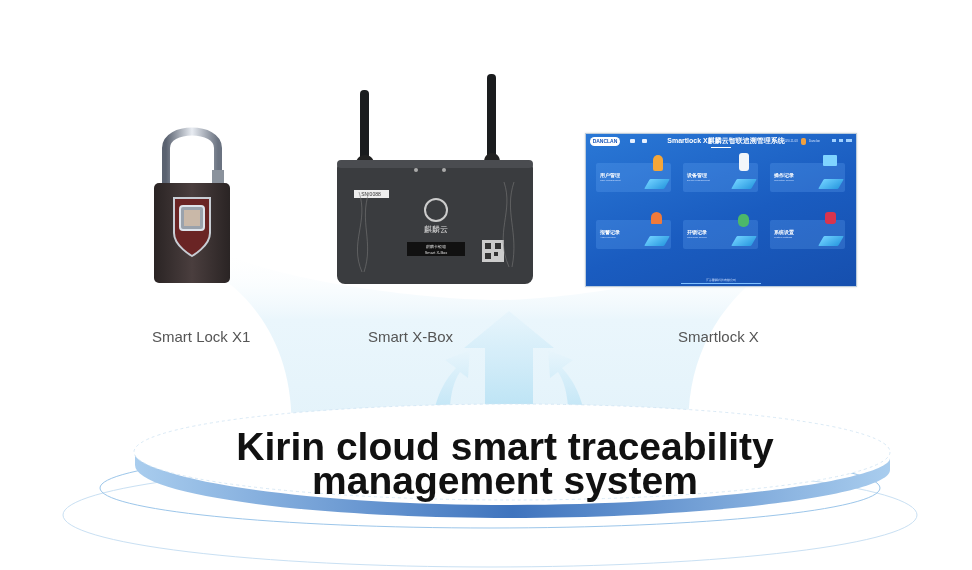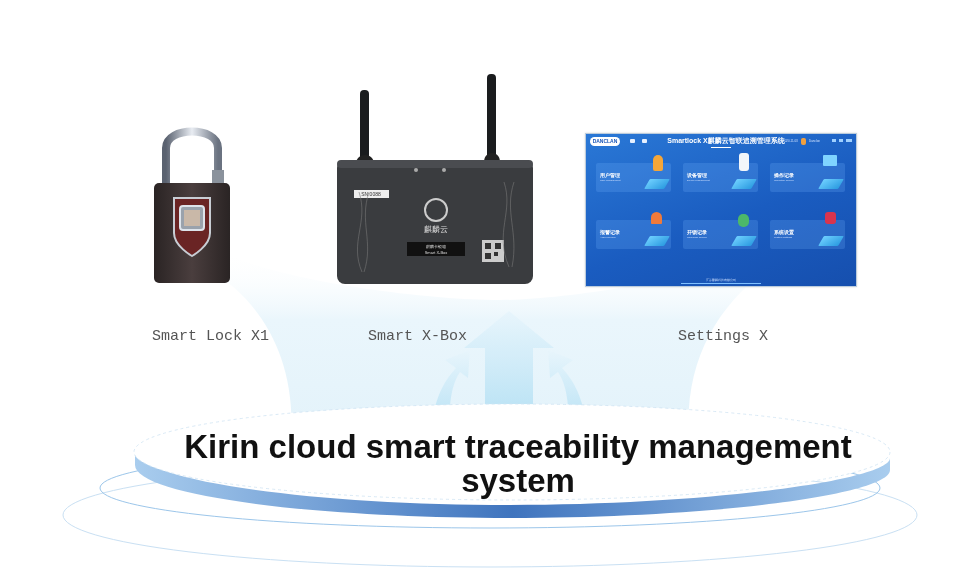--- a/index.html
+++ b/index.html
@@ -1,20 +1,20 @@
 <!DOCTYPE html>
 <html><head>
 <meta charset="utf-8">
 <style>
   html, body { margin:0; padding:0; }
   body { width:972px; height:570px; background:#ffffff; position:relative; overflow:hidden; font-family:"Liberation Sans", sans-serif; }
   .abs { position:absolute; }
   .beam { position:absolute; left:0; top:0; width:972px; height:570px; }
-  .label { position:absolute; font-size:15px; color:#555; font-family:Liberation Mono, monospace; }
-  .title { position:absolute; left:150px; top:430px; width:710px; text-align:center; font-size:33px; font-weight:bold; color:#111; line-height:34px; font-family:"Liberation Sans", sans-serif;margin-left:13px; }
+  .label { position:absolute; font-size:15px; color:#555; font-family:Liberation Sans, sans-serif; }
+  .title { position:absolute; left:150px; top:430px; width:710px; text-align:center; font-size:39px; font-weight:bold; color:#111; line-height:34px; font-family:"Liberation Sans", sans-serif; }
   
   .dash { position:absolute; left:585px; top:133px; width:270px; height:152px; background:linear-gradient(160deg,#2a78d6 0%,#1a5cc0 55%,#164fae 100%); border:1px solid #bcd; box-shadow:0 0 2px rgba(0,0,0,.15); overflow:hidden; }
   .dash-logo { position:absolute; left:4px; top:3px; width:30px; height:9px; border-radius:5px; background:#fff; color:#1a56b8; font-size:5px; font-weight:bold; line-height:9px; text-align:center; }
   .dash-ico { position:absolute; top:5px; width:5px; height:4px; background:#e6f0ff; border-radius:1px; }
   .dash-title { position:absolute; left:80px; top:2px; width:120px; text-align:center; color:#fff; font-size:7px; font-weight:bold; }
   .dash-underline { position:absolute; left:125px; top:13px; width:20px; height:1px; background:#fff; }
   .dash-date { position:absolute; left:197px; top:5px; color:#cfe0ff; font-size:3px; }
   .dash-user { position:absolute; left:215px; top:4px; width:5px; height:7px; border-radius:2px; background:#f0a040; }
   .dash-name { position:absolute; left:223px; top:5px; color:#cfe0ff; font-size:3px; }
   .dash-stat { position:absolute; top:5px; width:4px; height:3px; background:#9fd0ff; }
@@ -161,15 +161,15 @@
     <div class="plate"></div>
     <div class="glyph" style="right:9px;top:-8px;width:11px;height:12px;background:#d8344e;border-radius:3px;"></div>
   </div>
 
   <div class="dash-foot">江苏麒麟科技有限公司</div>
   <div class="dash-foot-line"></div>
 </div>
 
 <div class="label" style="left:152px;top:328px;">Smart Lock X1</div>
 <div class="label" style="left:368px;top:328px;">Smart X-Box</div>
-<div class="label" style="left:678px;top:328px;">Settings X</div>
+<div class="label" style="left:678px;top:328px;">Smartlock X</div>
 
 <div class="title">Kirin cloud smart traceability management system</div>
 
 </body></html>

